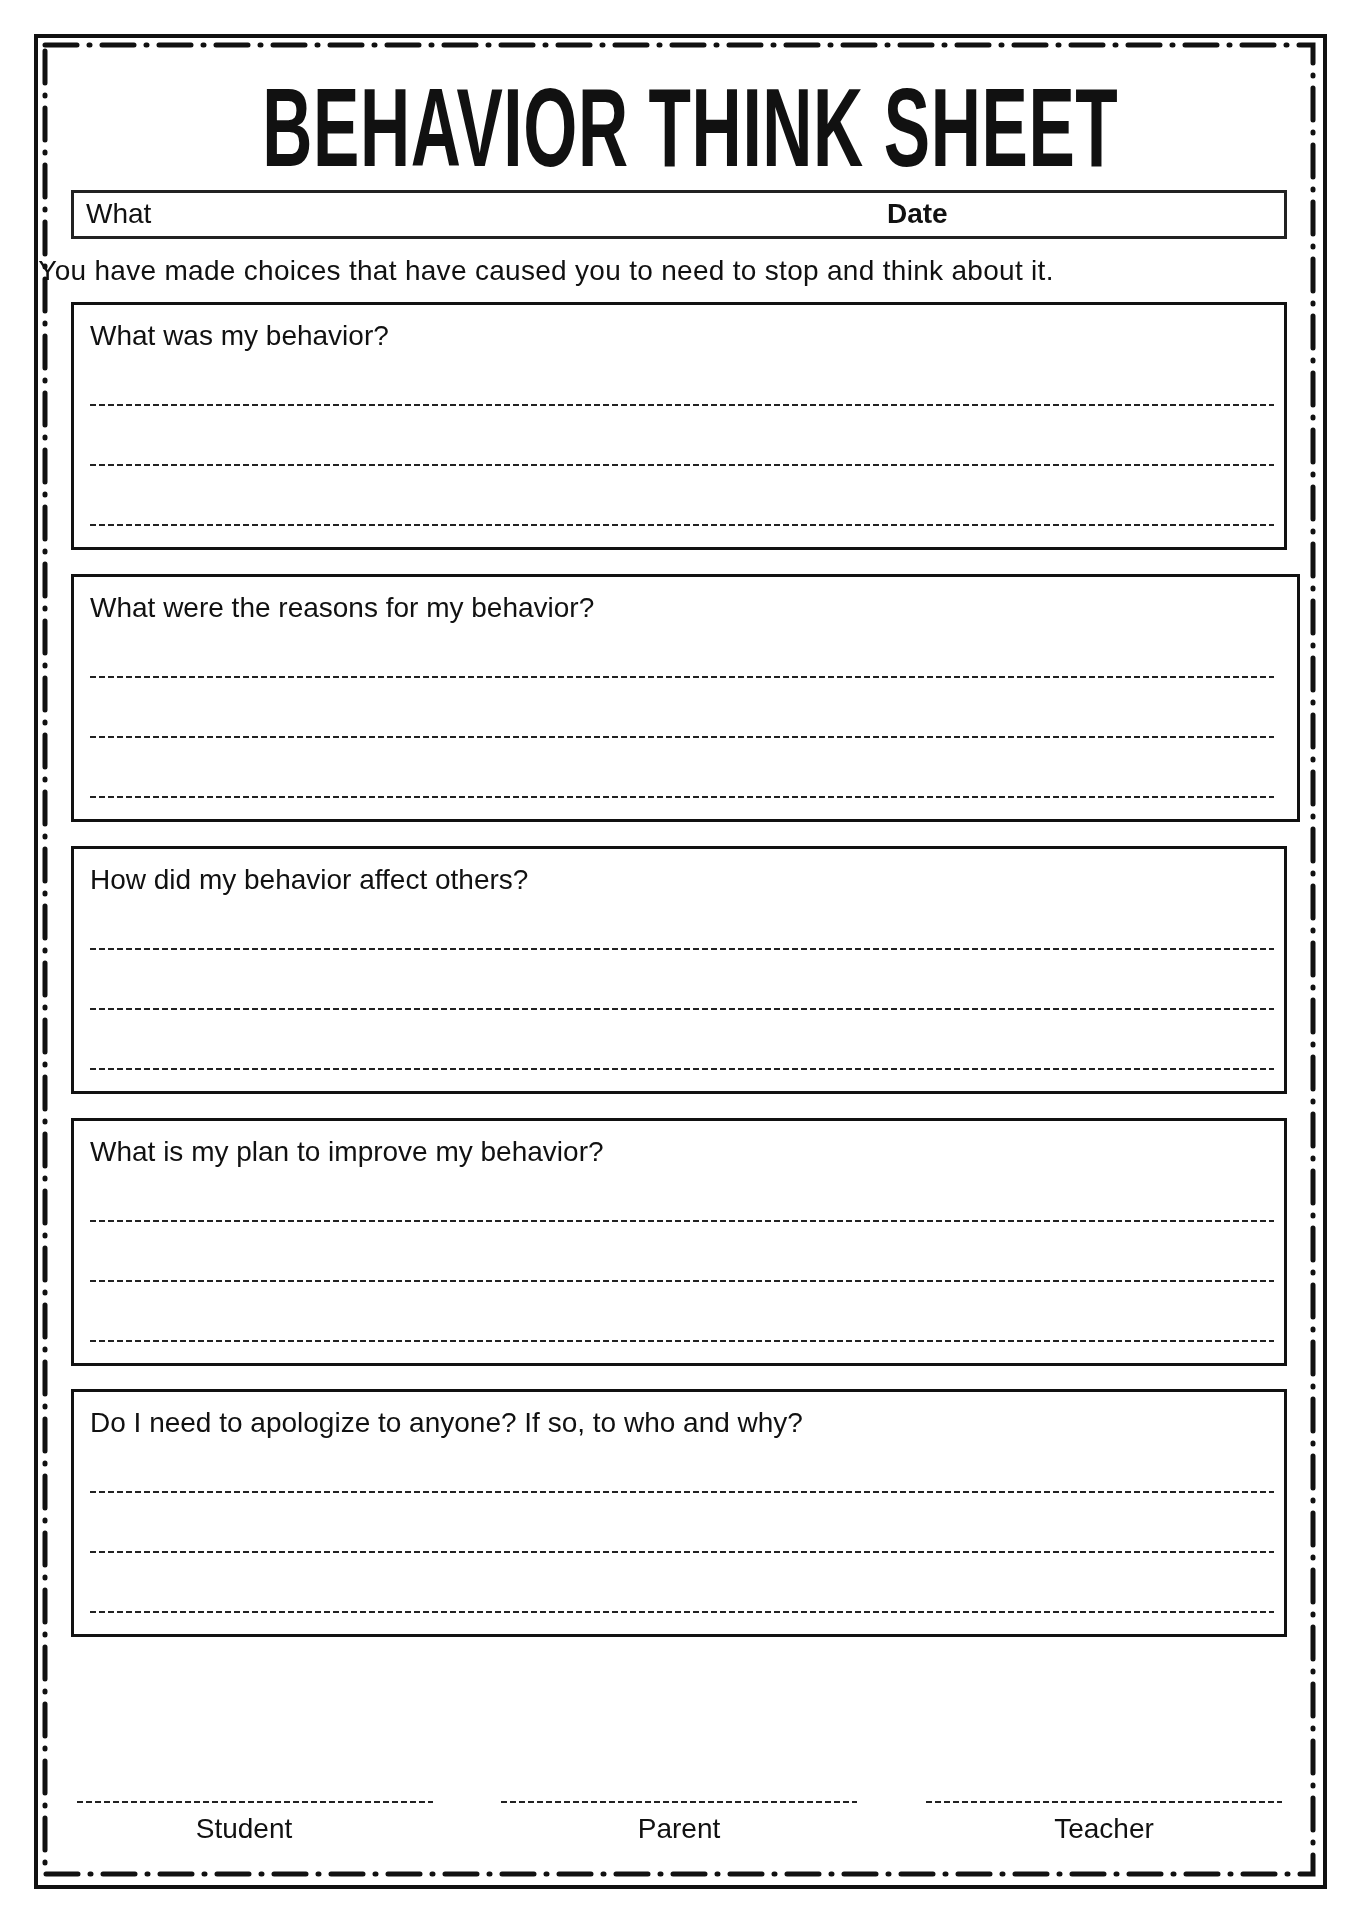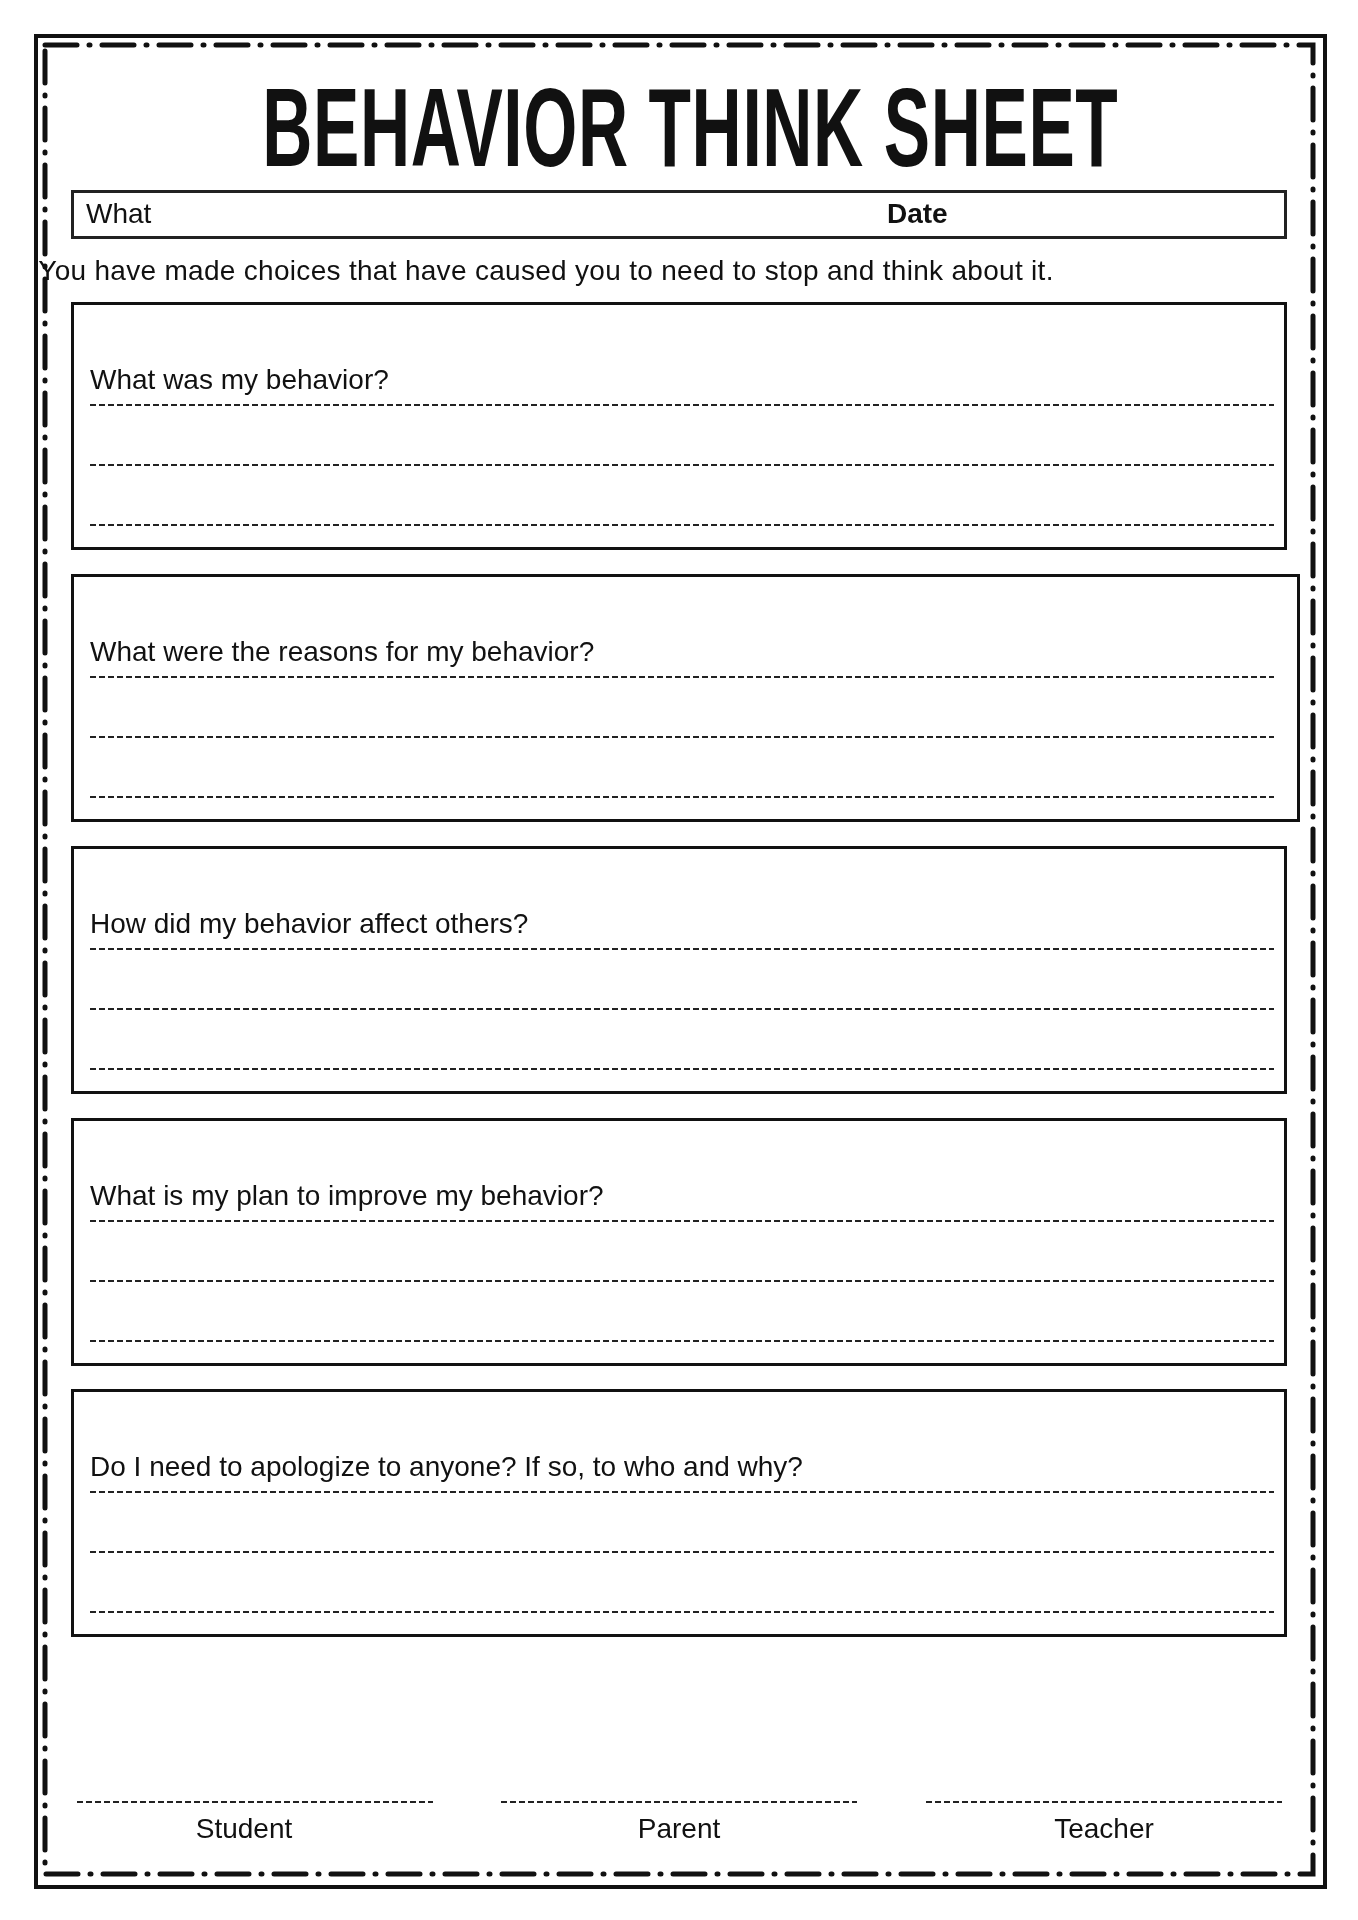--- a/index.html
+++ b/index.html
@@ -28,21 +28,20 @@
     position: absolute; left: 0; width: 1092px; top: 254px; text-align: center;
     font-size: 28px; line-height: 34px; letter-spacing: 0.3px;
   }
   .qbox {
     position: absolute; left: 71px; width: 1210px; height: 242px;
     border: 3px solid #111;
   }
   .qbox .q {
     position: absolute; left: 16px; top: 14px; font-size: 28px; line-height: 34px;
     white-space: nowrap;
-    margin-top: 44px;
   }
   .qbox .ln {
     position: absolute; left: 16px; width: 1184px; height: 2px;
     background: repeating-linear-gradient(90deg, #222 0 6px, transparent 6px 9px);
   }
   .sig {
     position: absolute; top: 1801px; width: 356px; height: 2px;
     background: repeating-linear-gradient(90deg, #222 0 6px, transparent 6px 9px);
   }
   .siglbl {

